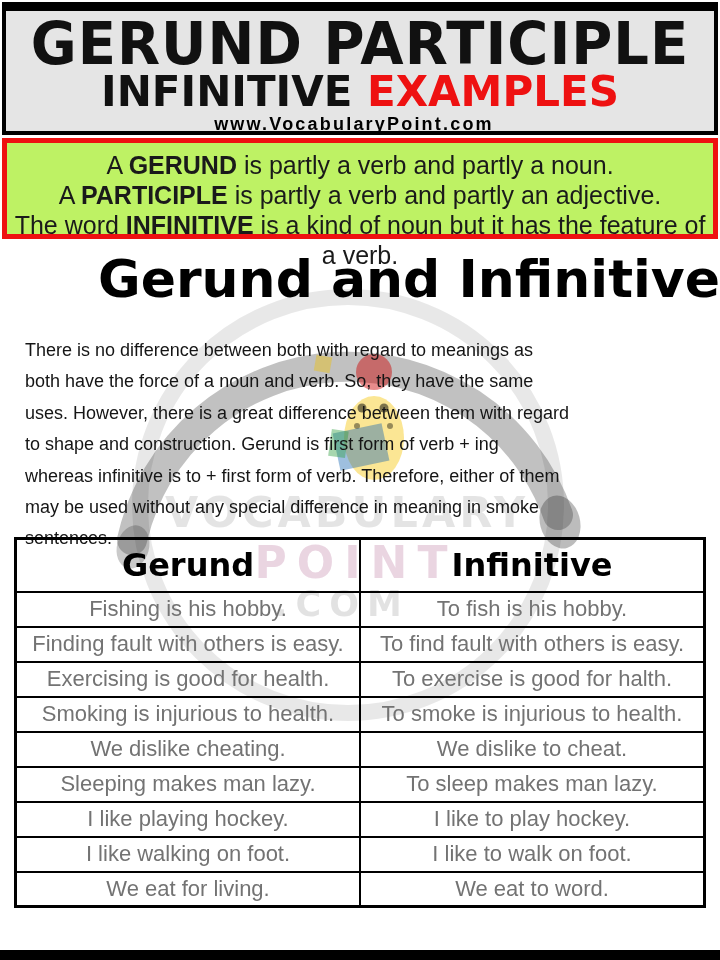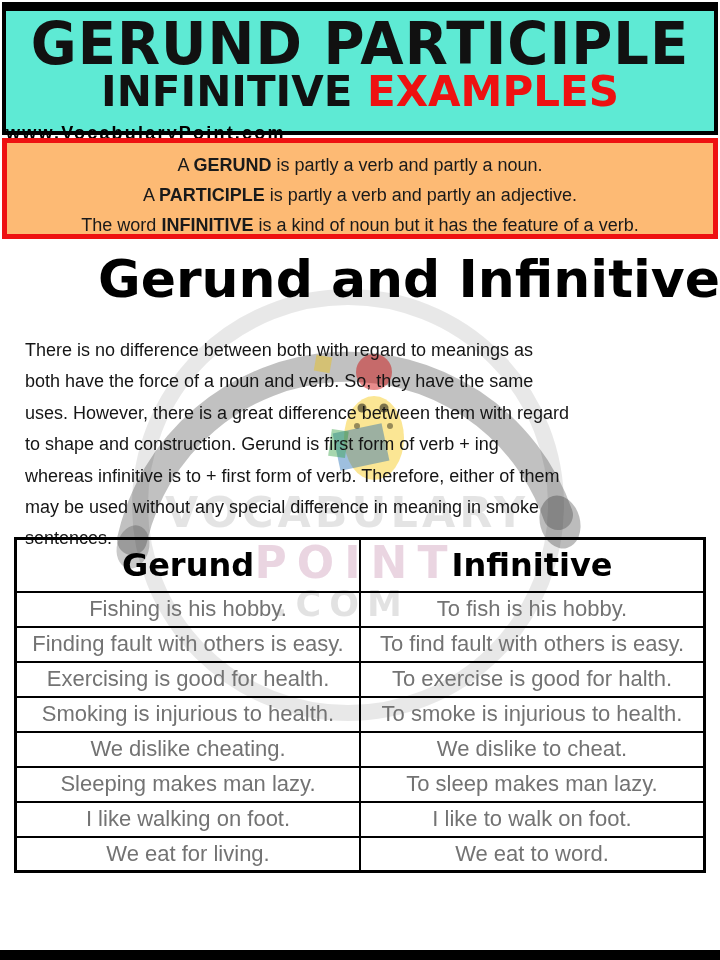--- a/index.html
+++ b/index.html
@@ -9,42 +9,42 @@
 
   
   .watermark { position:absolute; inset:0; z-index:0; pointer-events:none; }
 
   
   .content { position:absolute; inset:0; z-index:1; }
 
   
   .title-box {
     position:absolute; top:2px; left:2px; width:716px; height:133px;
-    border:4px solid #000; border-top-width:9px; background:#5eead4; text-align:center;
+    border:4px solid #000; border-top-width:9px; background:#e5e5e5; text-align:center;
   }
   .title-line1 {
     font-family:"DejaVu Sans", sans-serif; font-weight:bold;
     font-size:56px; line-height:52px; margin-top:6px; letter-spacing:1px;
     transform:scaleY(1.05); transform-origin:center top; white-space:nowrap;
   }
   .title-line2 {
     font-family:"DejaVu Sans", sans-serif; font-weight:bold;
     font-size:42px; line-height:38px; margin-top:4px; letter-spacing:0px; white-space:nowrap;
   }
   .title-line2 .red { color:var(--accent,#ee1111); }
   .website-line {
     font-size:18px; font-weight:bold; letter-spacing:2.2px;
-    text-align:left; padding-right:12px; margin-top:12px; color:#000;
+    text-align:center; padding-right:12px; margin-top:3px; color:#000;
   }
 
   
   .red-box {
     position:absolute; top:138px; left:2px; width:716px; height:101px;
-    border:5px solid var(--accent,#ee1111); background:#fdba74;
-    text-align:center; font-size:18px; line-height:30px; padding-top:7px; color:#1a1a1a;
+    border:5px solid var(--accent,#ee1111); background:#bef264;
+    text-align:center; font-size:25px; line-height:30px; padding-top:7px; color:#1a1a1a;
   }
   .red-box .b { font-weight:bold; }
 
   
   .main-heading {
     position:absolute; top:250px; left:0; width:720px; text-align:right;
     font-family:"DejaVu Sans", sans-serif; font-weight:bold; font-size:52px; line-height:58px; color:#000;
   }
 
   
@@ -152,20 +152,24 @@
             </tr>
             <tr>
               <td>We dislike cheating.</td>
               <td>We dislike to cheat.</td>
             </tr>
             <tr>
               <td>Sleeping makes man lazy.</td>
               <td>To sleep makes man lazy.</td>
             </tr>
             <tr>
+              <td>I like playing hockey.</td>
+              <td>I like to play hockey.</td>
+            </tr>
+            <tr>
               <td>I like walking on foot.</td>
               <td>I like to walk on foot.</td>
             </tr>
             <tr>
               <td>We eat for living.</td>
               <td>We eat to word.</td>
             </tr>
           </tbody>
       </table>
     </div>

